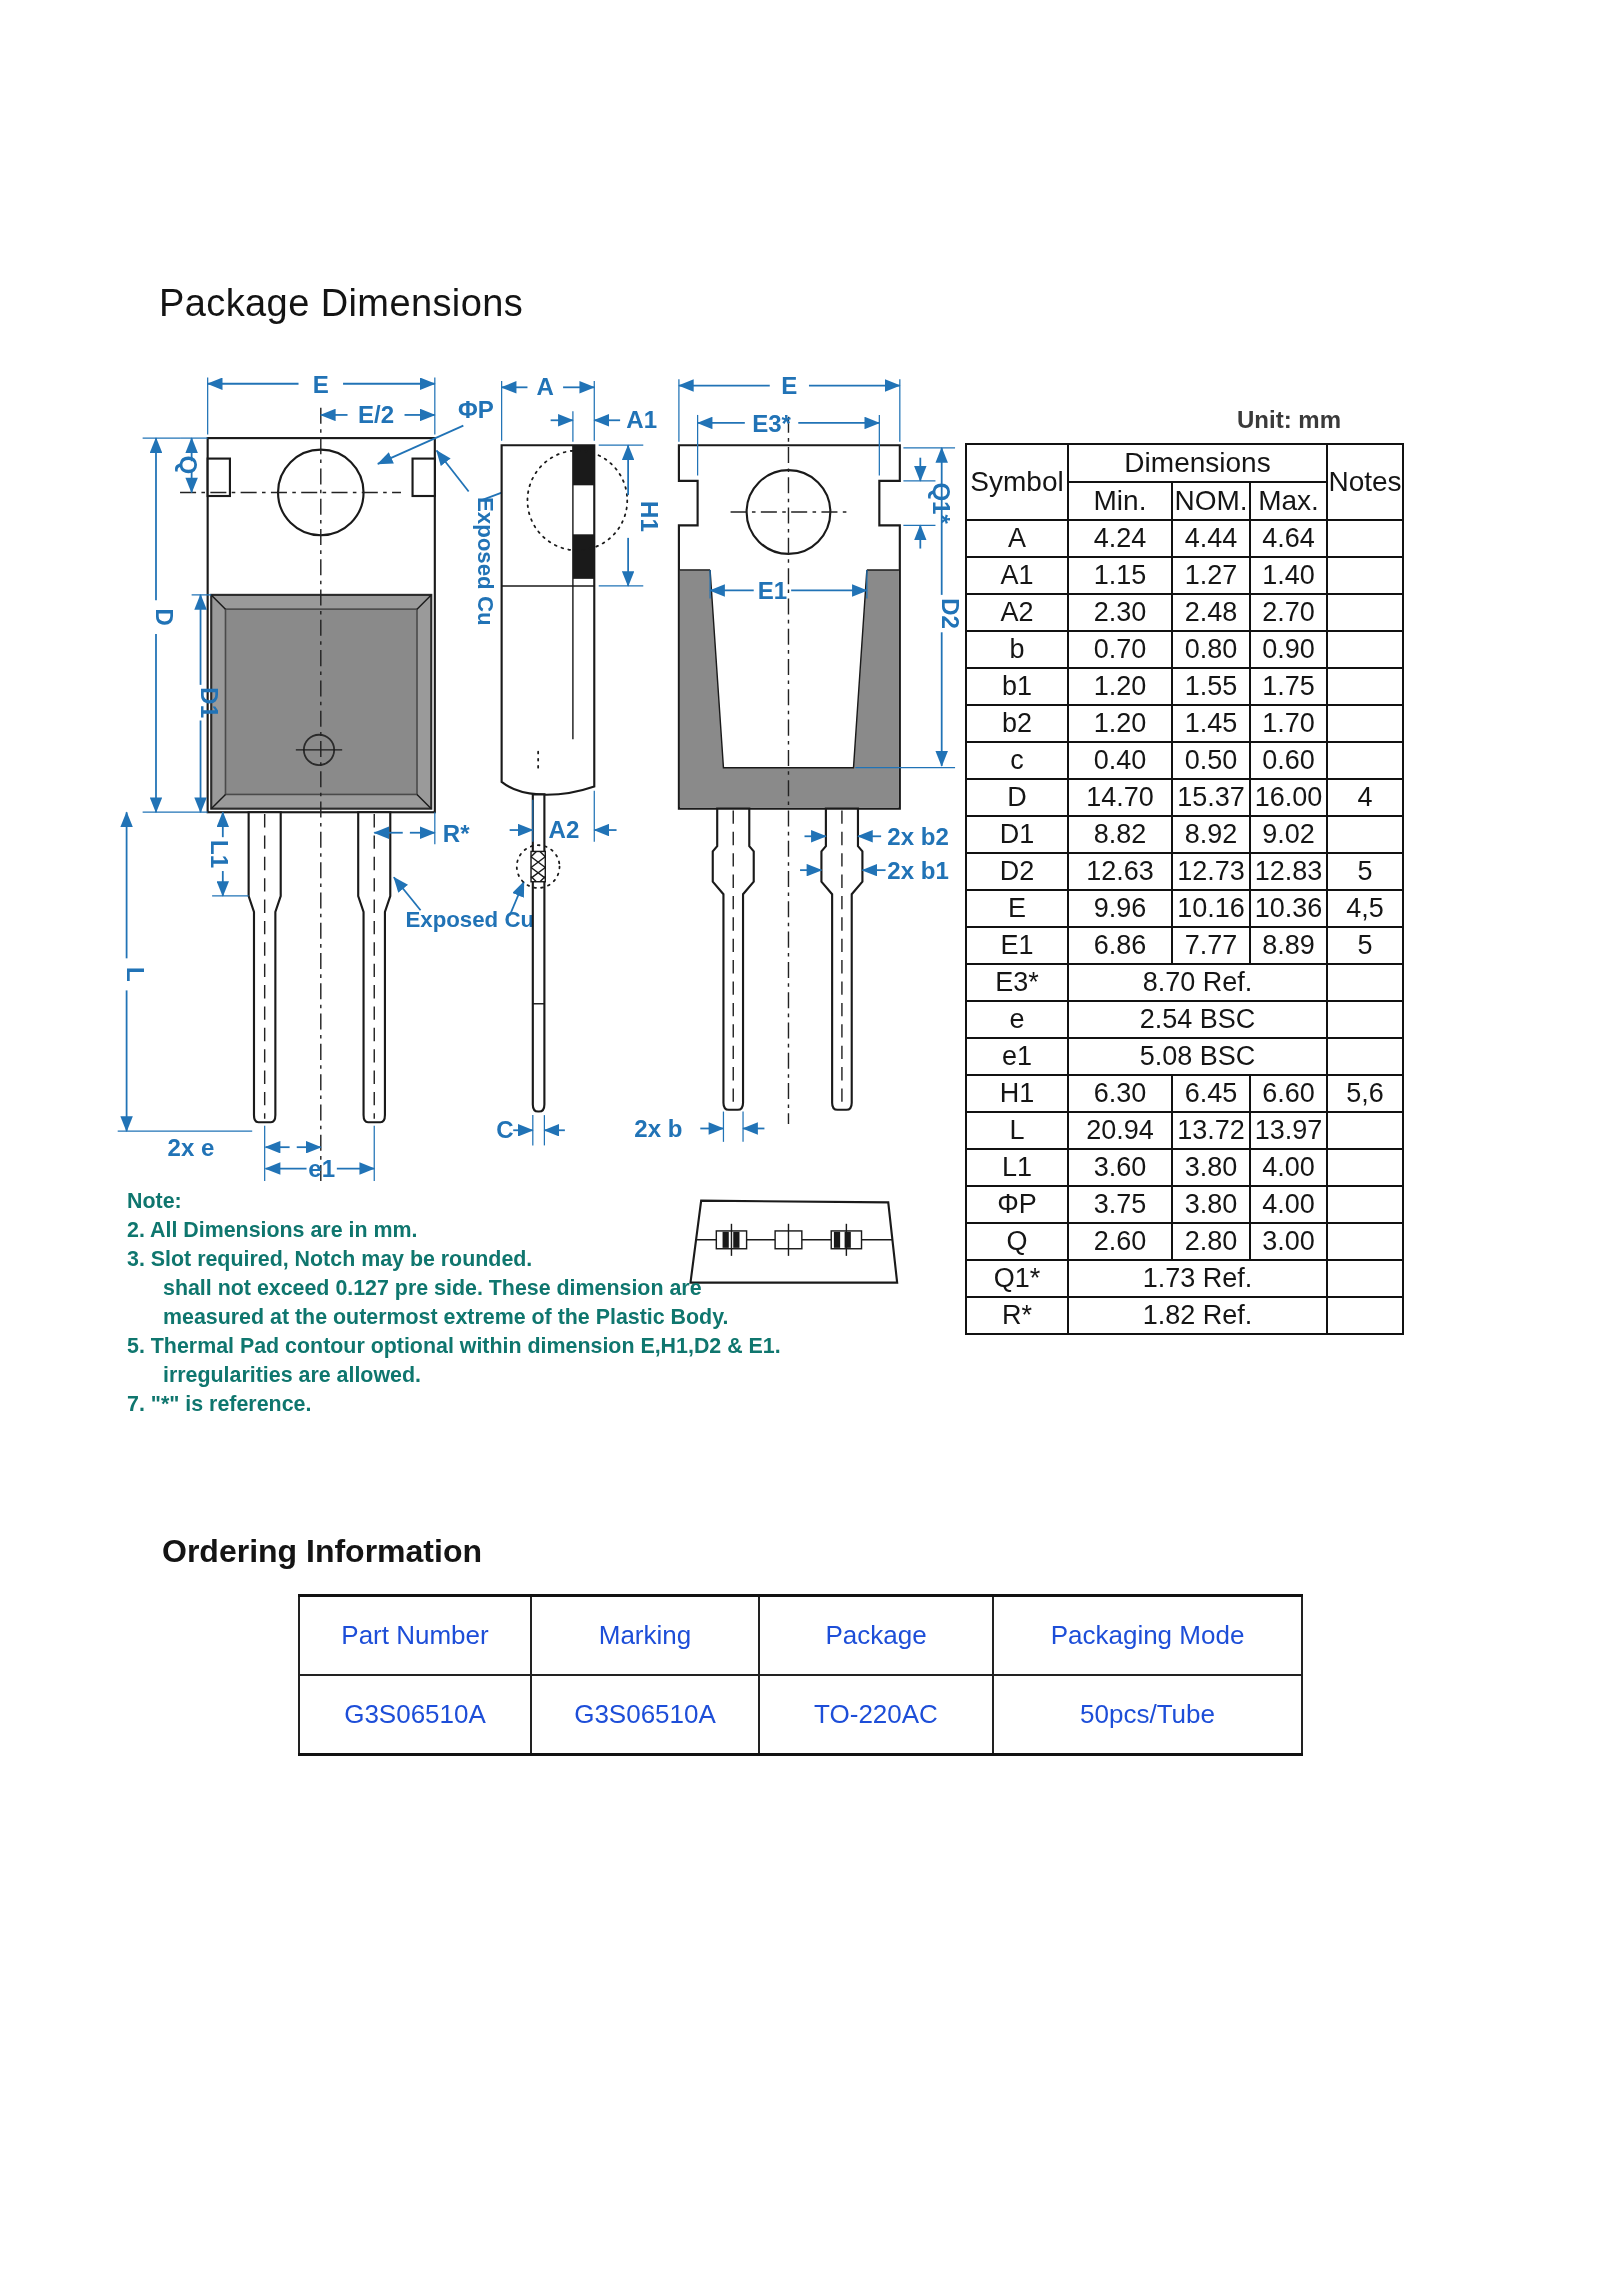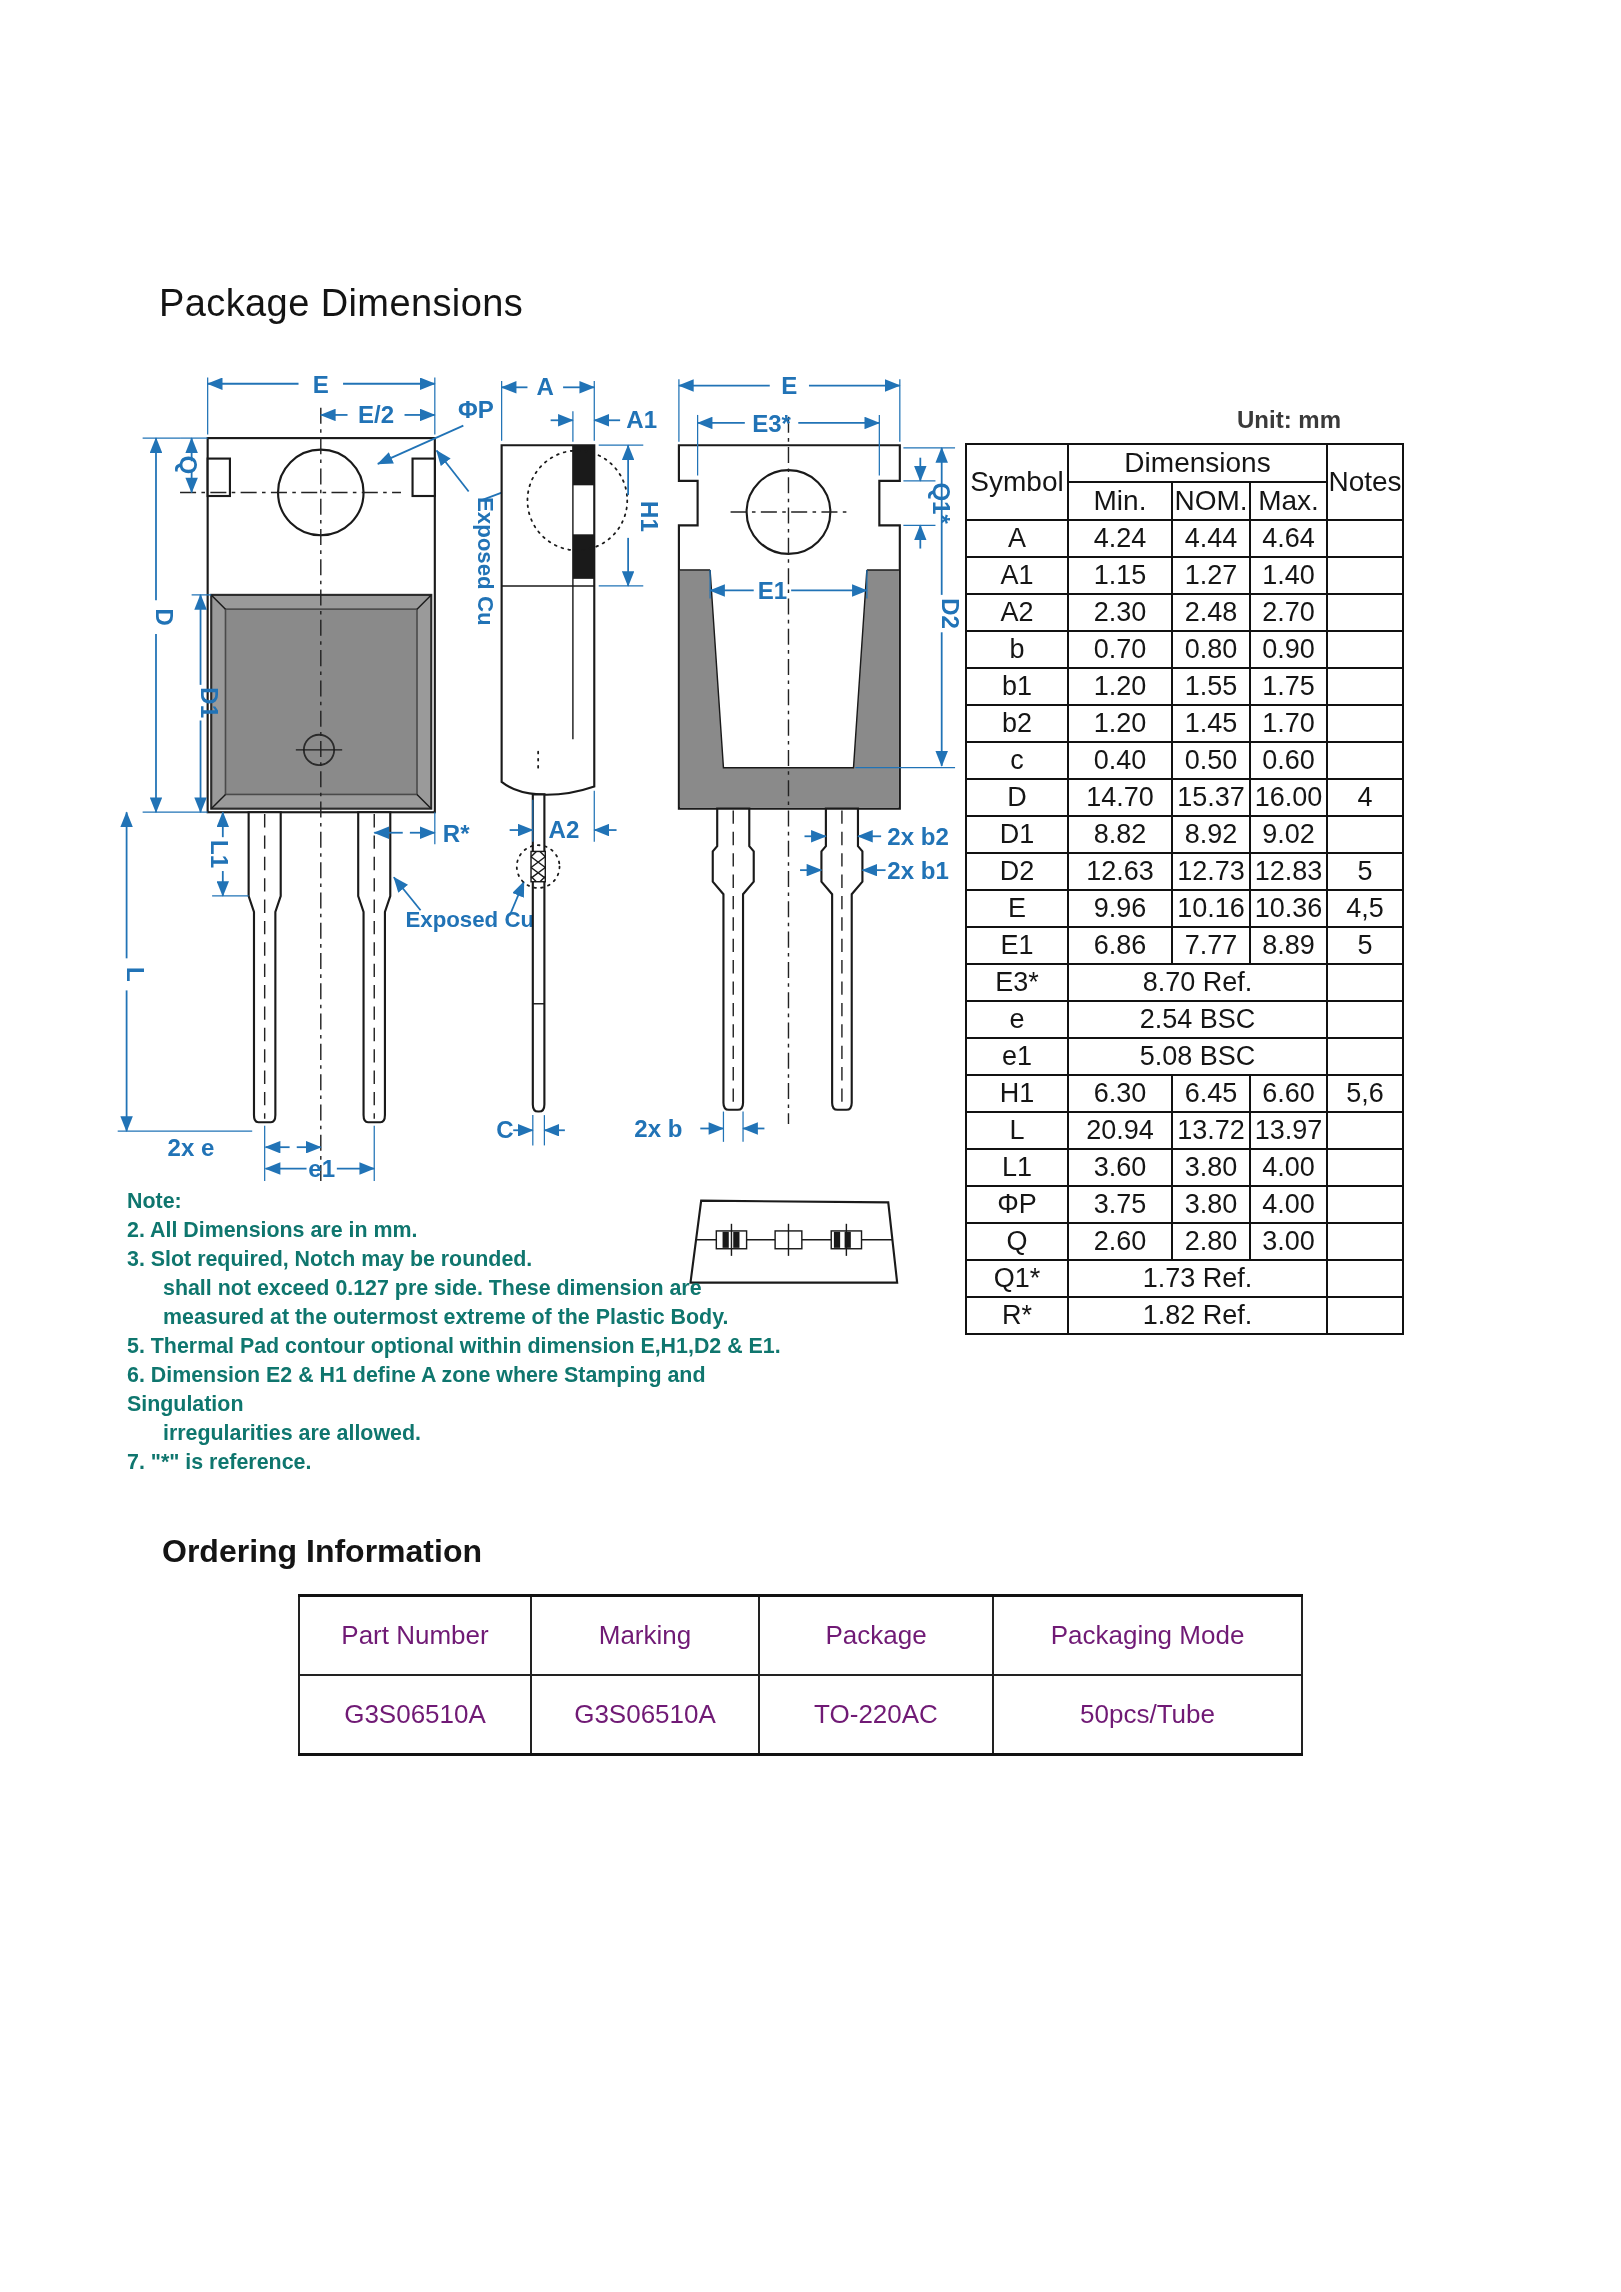--- a/index.html
+++ b/index.html
@@ -37,21 +37,21 @@
   .ordering-title{
     left:162px;top:1533px;font-size:32px;font-weight:700;color:#141414;
   }
   table.order{
     position:absolute;left:298px;top:1594px;width:1003px;
     border-collapse:collapse;table-layout:fixed;
     border-top:3.6px solid #111;border-bottom:3.6px solid #111;
     border-left:2.7px solid #111;border-right:2.7px solid #111;
   }
   table.order th,table.order td{
-    border:2.1px solid #222;font-weight:400;color:#701a75;
+    border:2.1px solid #222;font-weight:400;color:#1d4ed8;
     text-align:center;vertical-align:middle;font-size:26px;height:77px;padding:0;
   }
   col.o1{width:232px;}col.o2{width:228px;}col.o3{width:234px;}col.o4{width:309px;}
   
   svg.drawing{position:absolute;left:107px;top:356px;}
   .part{fill:#fff;stroke:#1a1a1a;stroke-width:2.4;}
   .thin{fill:none;stroke:#1a1a1a;stroke-width:1.6;}
   .dimline{stroke:#2173b6;stroke-width:2;fill:none;}
   .wit{stroke:#2173b6;stroke-width:1.4;fill:none;}
   .cl{stroke:#222;stroke-width:1.6;fill:none;stroke-dasharray:18 6 4 6;}
@@ -455,21 +455,20 @@
 </tbody>
   </table>
 
 <div class="abs notes">
   <div>Note:</div>
   <div>2.  All Dimensions are in mm.</div>
   <div>3.  Slot required, Notch may be rounded.</div>
   <div class="indent">shall not exceed 0.127 pre side. These dimension are</div>
   <div class="indent">measured at the outermost extreme of the Plastic Body.</div>
   <div>5.  Thermal Pad contour optional within dimension E,H1,D2 &amp; E1.</div>
-  <div>6.  Dimension E2 &amp; H1 define A zone where Stamping and Singulation</div>
   <div class="indent">irregularities are allowed.</div>
   <div>7.  "*" is reference.</div>
 </div>
 
 <div class="abs ordering-title">Ordering Information</div>
 
 <table class="order">
   <colgroup>
       <col class="o1">
       <col class="o2">

